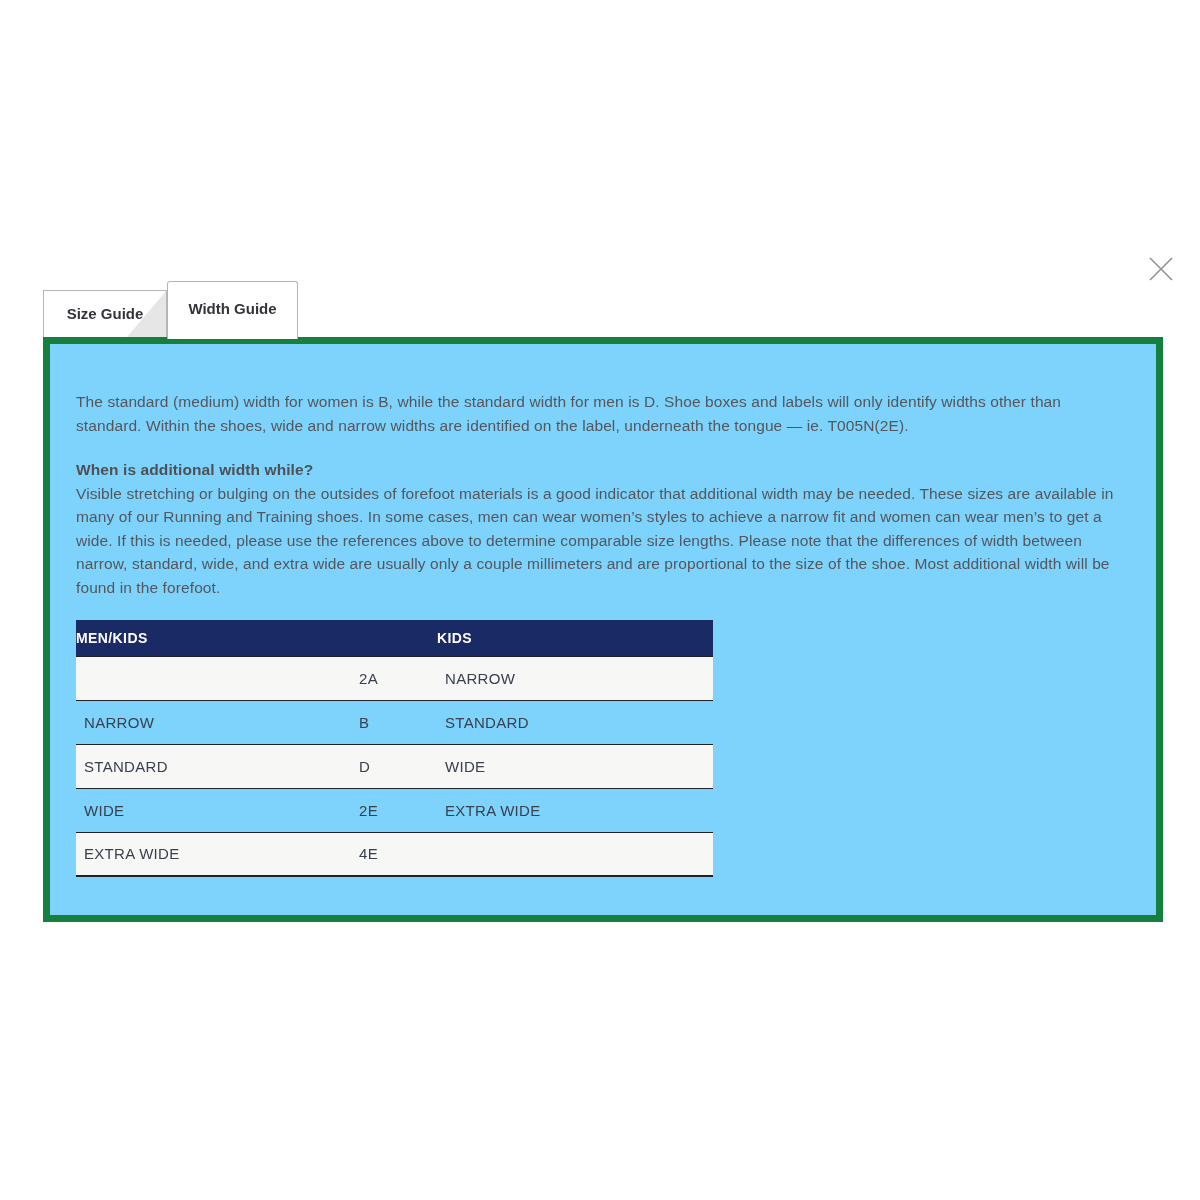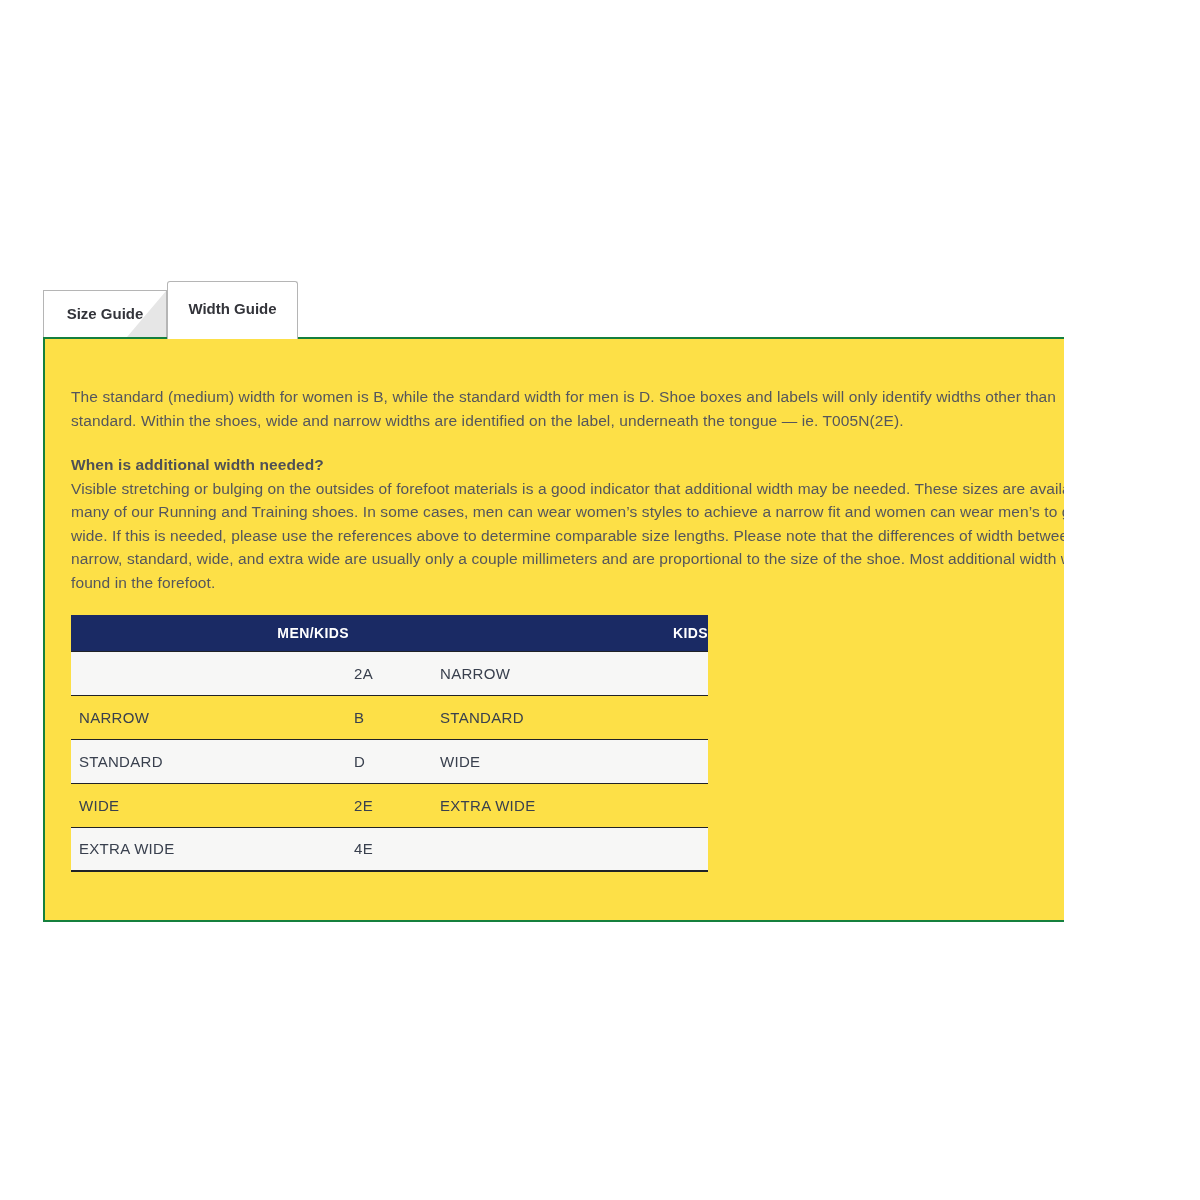--- a/index.html
+++ b/index.html
@@ -1,50 +1,50 @@
 <!DOCTYPE html>
 <html><head>
 <meta charset="utf-8">
 <style>
   * { margin:0; padding:0; box-sizing:border-box; }
   html,body { width:1200px; height:1200px; background:#ffffff;
     font-family:"Liberation Sans","DejaVu Sans",sans-serif; }
-  .stage { position:relative; width:1064px; height:1200px; background:#fff; overflow:hidden; }
+  .stage { position:relative; width:1200px; height:1200px; background:#fff; overflow:hidden; }
 
   
   .close-btn { position:absolute; left:1144px; top:252px; width:34px; height:34px;
     background:transparent; border:none; cursor:pointer; }
   .close-btn svg { display:block; }
 
   
   .tab { position:absolute; background:#fff; border:1px solid #b5b5b5; border-bottom:none;
     font-weight:bold; font-size:15px; color:#33343a; text-align:center; cursor:pointer; }
   .tab-size { left:43px; top:290px; width:124px; height:47px; line-height:46px; z-index:1; }
   .tab-size .fold { position:absolute; right:0; bottom:0; width:39px; height:46px;
     background:#e6e6e6; -webkit-clip-path:polygon(100% 0,100% 100%,0 100%);
     clip-path:polygon(100% 0,100% 100%,0 100%); }
   .tab-width { left:167px; top:281px; width:131px; height:58px; line-height:54px;
     border-radius:3px 3px 0 0; z-index:3; }
 
   
   .panel { position:absolute; left:43px; top:337px; width:1120px; height:585px;
-    background:#fde047; border:2px solid #15803d; padding:46px 26px 0 26px; z-index:2; }
+    background:#7dd3fc; border:7px solid #15803d; padding:46px 26px 0 26px; z-index:2; }
   .panel-text { width:1052px; font-size:15.5px; line-height:23.5px; color:#55565c;
     letter-spacing:0.1px; }
   .intro { margin-bottom:21px; }
   .section-heading { font-weight:bold; color:#4f5055; }
 
   
   table.width-table { width:637px; margin-top:21px; border-collapse:collapse;
     table-layout:fixed; border-bottom:2px solid #202227; }
   .width-table col.c1 { width:278px; }
   .width-table col.c2 { width:83px; }
   .width-table col.c3 { width:276px; }
   .width-table thead th { background:#1a2a64; color:#ffffff; font-size:14px;
-    font-weight:bold; letter-spacing:0.4px; height:36px; text-align:right;
+    font-weight:bold; letter-spacing:0.4px; height:36px; text-align:left;
     border-bottom:1px solid #202227; }
   .width-table tbody td { height:44px; font-size:15px; color:#39404e;
     letter-spacing:0.3px; vertical-align:middle; }
   .width-table tbody tr + tr td { border-top:1px solid #202227; }
   .width-table tbody tr:nth-child(odd) td { background:#f7f7f6; }
   .width-table td.c-men { padding-left:8px; }
   .width-table td.c-code { padding-left:5px; }
   .width-table td.c-women { padding-left:8px; }
 </style>
 </head>
@@ -67,21 +67,21 @@
   </div>
 
   <div class="tab tab-width">
     <span>Width Guide</span>
   </div>
 
   <div class="panel">
 
     <p class="panel-text intro">The standard (medium) width for women is B, while the standard width for men is D. Shoe boxes and labels will only identify widths other than standard. Within the shoes, wide and narrow widths are identified on the label, underneath the tongue — ie. T005N(2E).</p>
 
-    <div class="panel-text section-heading">When is additional width needed?</div>
+    <div class="panel-text section-heading">When is additional width while?</div>
 
     <p class="panel-text">Visible stretching or bulging on the outsides of forefoot materials is a good indicator that additional width may be needed. These sizes are available in many of our Running and Training shoes. In some cases, men can wear women’s styles to achieve a narrow fit and women can wear men’s to get a wide. If this is needed, please use the references above to determine comparable size lengths. Please note that the differences of width between narrow, standard, wide, and extra wide are usually only a couple millimeters and are proportional to the size of the shoe. Most additional width will be found in the forefoot.</p>
 
     <table class="width-table">
       <colgroup>
           <col class="c1">
           <col class="c2">
           <col class="c3">
         </colgroup>
       <thead>

